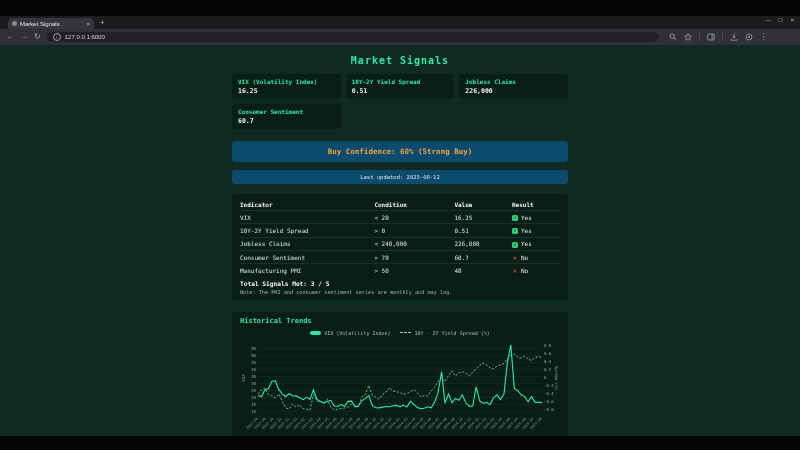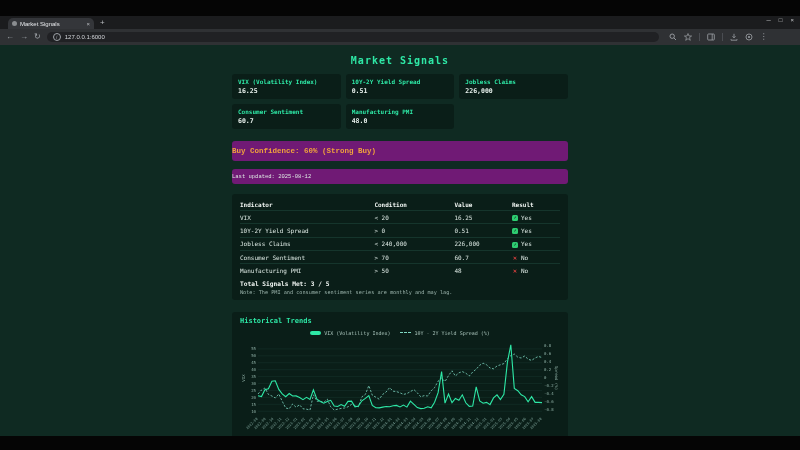--- a/index.html
+++ b/index.html
@@ -27,21 +27,21 @@
   .sep{width:1px;height:8px;background:#4a4d52;}
   
   .viewport{position:absolute;top:45px;left:0;right:0;bottom:14px;background:#0f2a22;overflow:hidden;
             font-family:"DejaVu Sans Mono",monospace;}
   .content{width:336px;margin:0 auto;padding-top:8px;}
   .page-title{text-align:center;color:#2ee8a6;font-weight:bold;font-size:10px;letter-spacing:1px;margin:2px 0 8px;}
   .cards{display:grid;grid-template-columns:repeat(3,1fr);gap:5px;}
   .card{background:#0a1e18;border-radius:3px;padding:4px 6px;min-height:16px;}
   .card .lbl{color:#2ee8a6;font-size:6px;font-weight:bold;margin-bottom:2px;white-space:nowrap;}
   .card .val{color:#e9f2ee;font-size:6.5px;font-weight:bold;}
-  .banner{background:#701a75;border-radius:3px;text-align:left;margin-top:12px;font-family:Liberation Mono, monospace;}
+  .banner{background:#0c4a6e;border-radius:3px;text-align:center;margin-top:12px;}
   .banner.confidence{padding:6px 0;color:#f0a33c;font-weight:bold;font-size:7.5px;}
   .banner.updated{margin-top:8px;padding:4px 0;color:#dde8e3;font-size:5.5px;}
   .panel{background:#0a1e18;border-radius:3px;margin-top:10px;padding:5px 8px;}
   table.sig{width:100%;border-collapse:collapse;}
   table.sig th{color:#f0f5f2;font-size:6px;text-align:left;font-weight:bold;padding:2px 0;}
   table.sig td{color:#dce8e3;font-size:6px;padding:2.5px 0;border-top:0.5px solid #15352c;}
   .res-ico{display:inline-block;width:6px;height:6px;border-radius:1.5px;font-size:4.5px;line-height:6px;
            text-align:center;vertical-align:middle;margin-right:3px;}
   .res-ico.yes{background:#2ecc71;color:#04140c;font-weight:bold;}
   .res-ico.no{color:#ff4545;font-weight:bold;font-size:6.5px;background:transparent;}
@@ -119,24 +119,20 @@
           <div class="lbl">10Y-2Y Yield Spread</div>
           <div class="val">0.51</div>
         </div>
         <div class="card">
           <div class="lbl">Jobless Claims</div>
           <div class="val">226,000</div>
         </div>
         <div class="card">
           <div class="lbl">Consumer Sentiment</div>
           <div class="val">60.7</div>
-        </div>
-        <div class="card">
-          <div class="lbl">Manufacturing PMI</div>
-          <div class="val">48.0</div>
         </div>
       </div>
 
       <div class="banner confidence">Buy Confidence: 60% (Strong Buy)</div>
       <div class="banner updated">Last updated: 2025-08-12</div>
 
       <div class="panel">
         <table class="sig">
           <thead>
             <tr>

